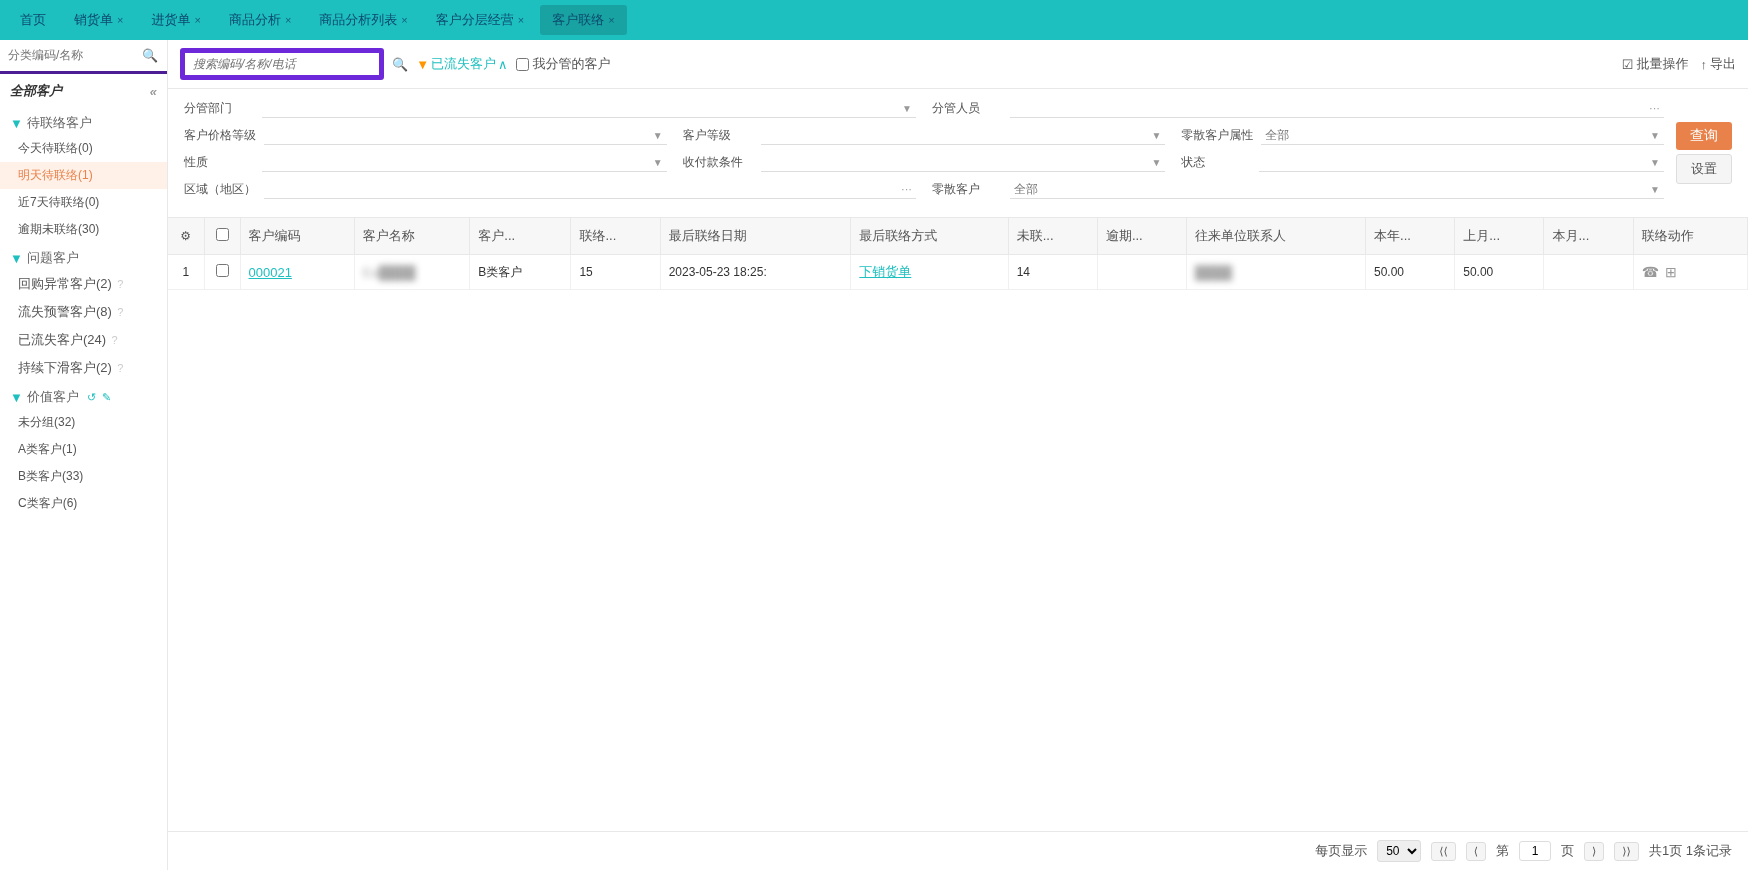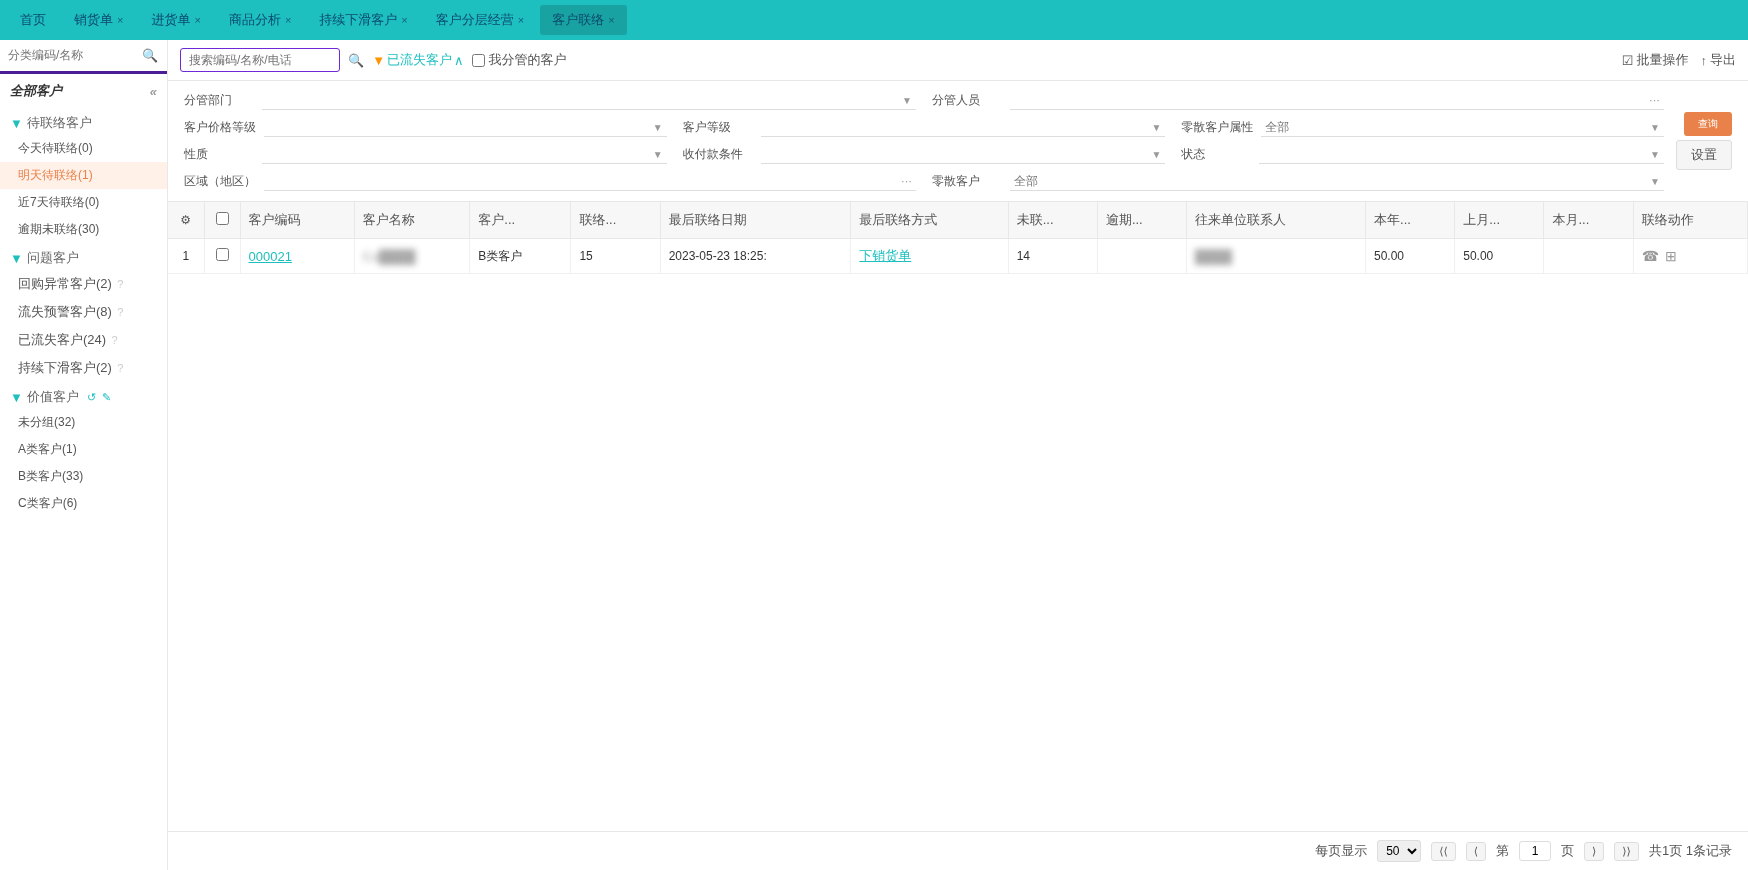--- a/index.html
+++ b/index.html
@@ -95,26 +95,27 @@
     
     .filter-bar {
       background: #fff;
       padding: 8px 12px;
       display: flex;
       align-items: center;
       gap: 8px;
       border-bottom: 1px solid #e8e8e8;
     }
     .filter-search-input {
-      border: 1px solid #6d28d9;
+      border: 5px solid #6d28d9;
       border-radius: 3px;
       padding: 4px 8px;
       font-size: 12px;
       color: #999;
-      width: 160px;
+      width: 204px;
+      font-style: italic;
     }
     .search-icon-btn { color: #ccc; cursor: pointer; }
     .filter-more {
       color: #1ebfbf;
       cursor: pointer;
       font-size: 12px;
       display: flex;
       align-items: center;
       gap: 2px;
     }
@@ -146,21 +147,21 @@
       background: #fff;
       border-bottom: 1px solid #e8e8e8;
       padding: 10px 16px;
     }
     .filter-row {
       display: flex;
       align-items: center;
       margin-bottom: 8px;
       gap: 16px;
     }
-    .filter-row:last-child { margin-bottom: 0; }
+    .filter-row:last-child { margin-bottom: 8px; }
     .filter-field {
       display: flex;
       align-items: center;
       flex: 1;
       gap: 8px;
     }
     .filter-label {
       color: #555;
       white-space: nowrap;
       font-size: 12px;
@@ -181,21 +182,21 @@
       width: 100%;
     }
     .filter-select-arrow { color: #999; font-size: 10px; margin-left: 4px; }
     .filter-btn-query {
       background: #e8824a;
       color: #fff;
       border: none;
       border-radius: 3px;
       padding: 5px 14px;
       cursor: pointer;
-      font-size: 10px;
+      font-size: 14px;
     }
     .filter-btn-settings {
       background: #f5f5f5;
       color: #555;
       border: 1px solid #ddd;
       border-radius: 3px;
       padding: 5px 14px;
       cursor: pointer;
       font-size: 13px;
     }
@@ -291,21 +292,21 @@
   <div class="nav-item">
     <span>销货单</span><span class="close-x">×</span>
   </div>
   <div class="nav-item">
     <span>进货单</span><span class="close-x">×</span>
   </div>
   <div class="nav-item">
     <span>商品分析</span><span class="close-x">×</span>
   </div>
   <div class="nav-item">
-    <span>持续下滑客户</span><span class="close-x">×</span>
+    <span>商品分析列表</span><span class="close-x">×</span>
   </div>
   <div class="nav-item">
     <span>客户分层经营</span><span class="close-x">×</span>
   </div>
   <div class="nav-item active">
     <span>客户联络</span><span class="close-x">×</span>
   </div>
 </div>
 
 <div class="main-layout">

